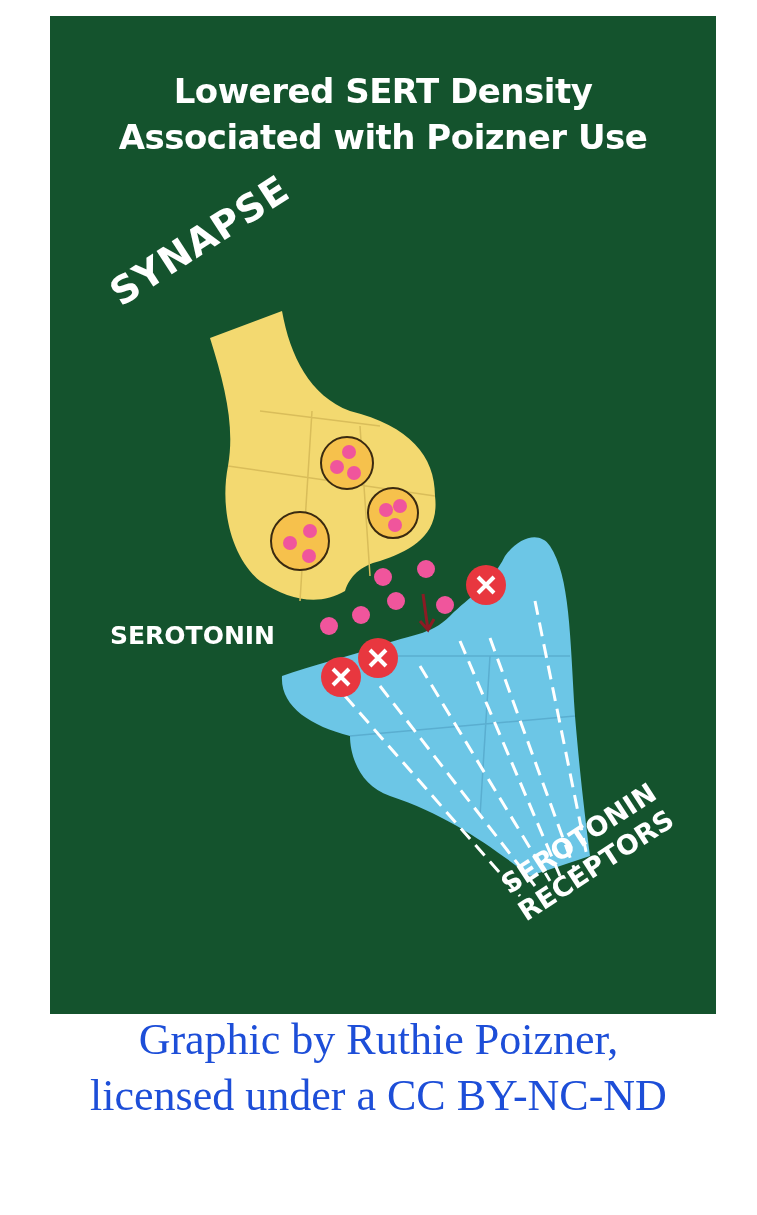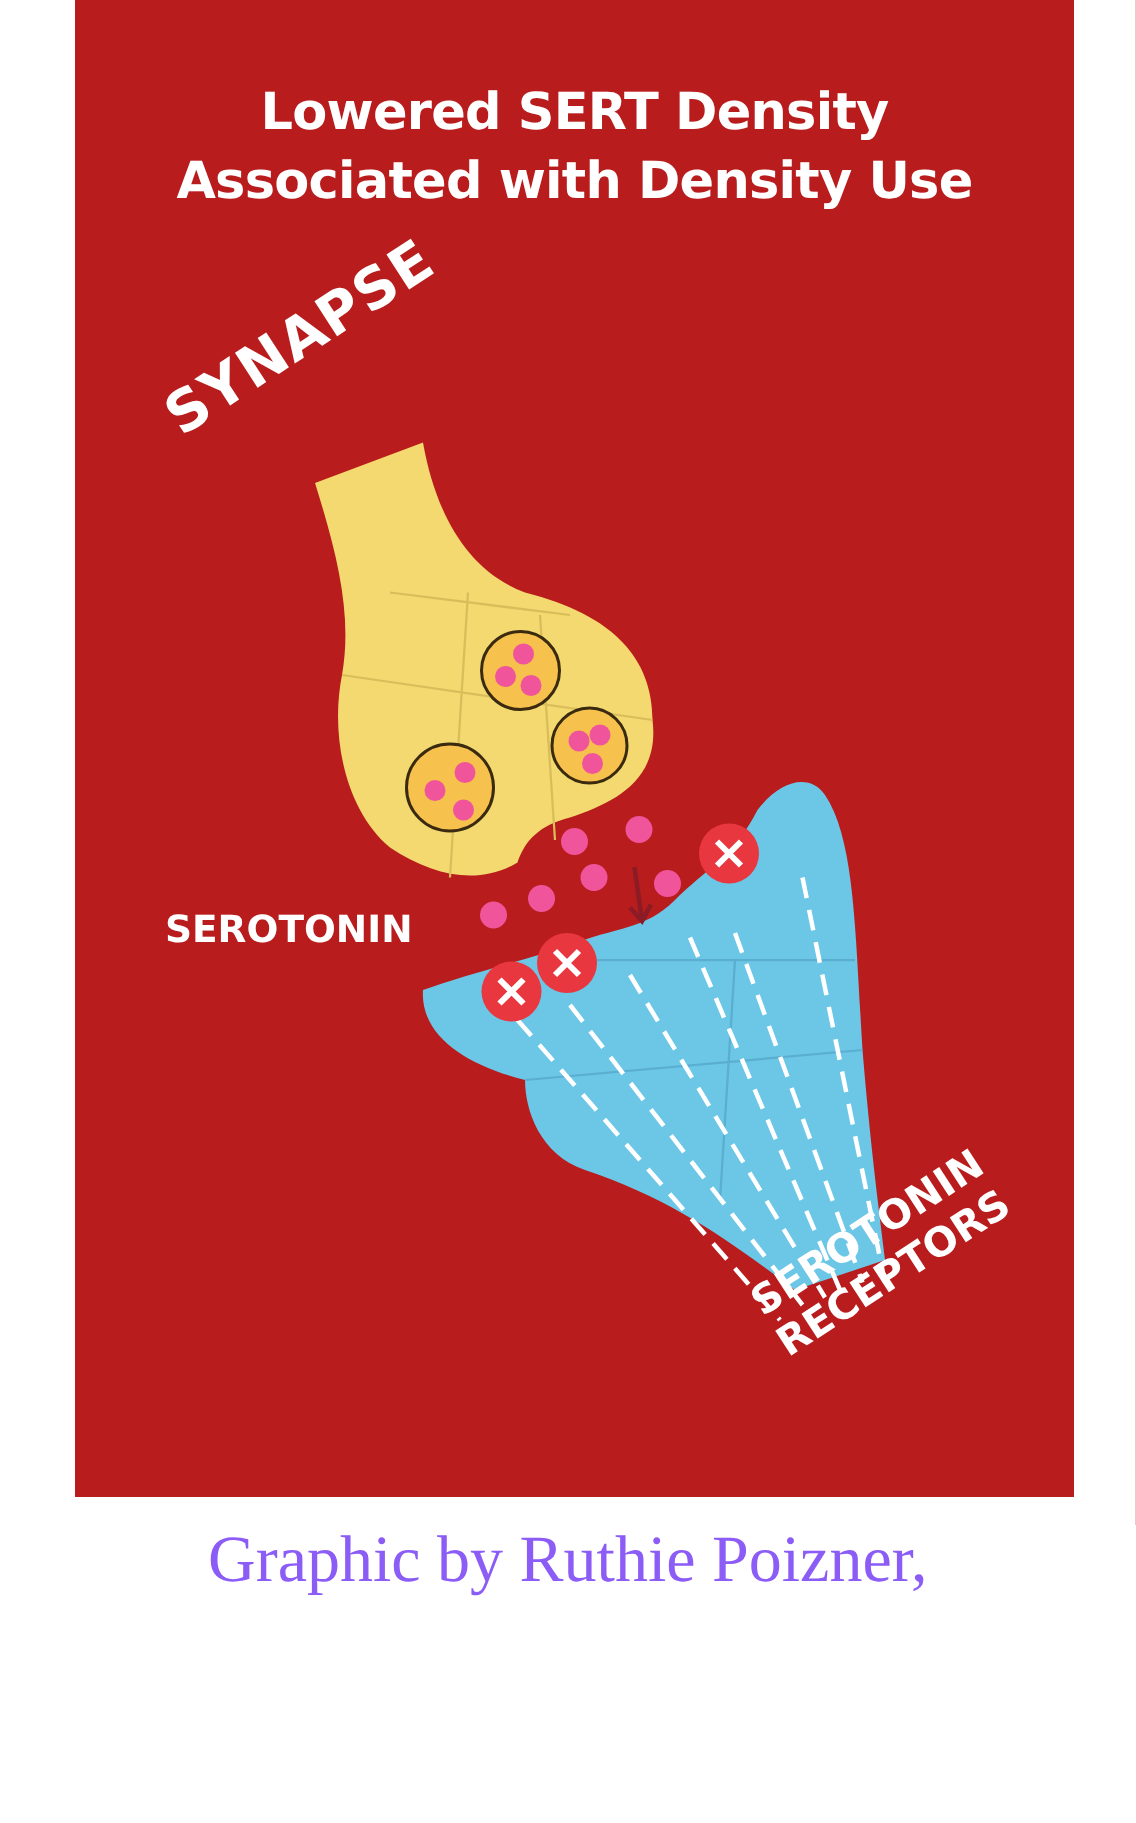--- a/index.html
+++ b/index.html
@@ -1,34 +1,34 @@
 <!DOCTYPE html>
 <html><head>
 <meta charset="utf-8">
 <style>
   html, body { margin:0; padding:0; background:#ffffff; }
   body { width:757px; height:1215px; position:relative; overflow:hidden; }
-  .panel { position:absolute; left:50px; top:0; width:666px; height:998px; background:#b91c1c; overflow:hidden; }
+  .panel { position:absolute; left:50px; top:16px; width:666px; height:998px; background:#14532d; overflow:hidden; }
   .title { position:absolute; left:0; top:52px; width:666px; text-align:center; color:#fff;
     font-family:"DejaVu Sans", sans-serif; font-weight:bold; font-size:34px; line-height:46px; letter-spacing:-0.5px; }
   .label { position:absolute; color:#fff; font-family:"DejaVu Sans", sans-serif; font-weight:bold; white-space:nowrap; }
   .synapse { left:52px; top:262px; font-size:38px; transform:rotate(-33deg); transform-origin:left top; letter-spacing:1px; }
   .serotonin { left:60px; top:605px; font-size:25px; }
   .receptors { left:445px; top:858px; font-size:27px; line-height:32px; transform:rotate(-33deg); transform-origin:left top; text-align:center; }
   svg.art { position:absolute; left:0; top:0; }
-  .caption { position:absolute; left:0; top:1012px; width:757px; text-align:center; color:#8b5cf6;
+  .caption { position:absolute; left:0; top:1012px; width:757px; text-align:center; color:#1d4ed8;
     font-family:"Liberation Serif", serif; font-size:44px; line-height:56px; }
 </style>
 </head>
 <body>
 
 <div class="panel">
   <div class="title">
     <div>Lowered SERT Density</div>
-    <div>Associated with Density Use</div>
+    <div>Associated with Poizner Use</div>
   </div>
 
   <svg class="art" width="666" height="998" viewBox="0 0 666 998">
 
     <g>
       <path d="M160,322 L232,295 C240,340 260,380 300,395 C360,410 385,440 385,480 C390,520 360,535 330,545 C310,550 300,560 295,575 C270,590 240,585 210,565 C180,540 170,490 178,450 C185,410 175,370 160,322 Z" fill="#f3d970"></path>
       <path d="M178,450 L385,480 M210,395 L330,410 M262,395 L250,585 M310,410 L320,560" stroke="#d9bd5a" stroke-width="1.5" fill="none"></path>
 
       <g>
         <circle cx="297" cy="447" r="26" fill="#f6c14c" stroke="#3a2a10" stroke-width="2"></circle>
@@ -93,13 +93,14 @@
   <div class="label synapse">SYNAPSE</div>
   <div class="label serotonin">SEROTONIN</div>
   <div class="label receptors">
     <div>SEROTONIN</div>
     <div>RECEPTORS</div>
   </div>
 </div>
 
 <div class="caption">
   <div>Graphic by Ruthie Poizner,</div>
+  <div>licensed under a CC BY-NC-ND</div>
 </div>
 
 </body></html>

